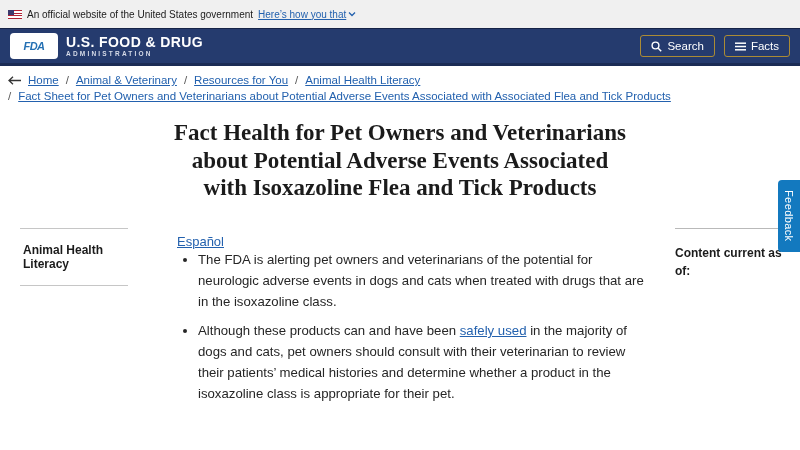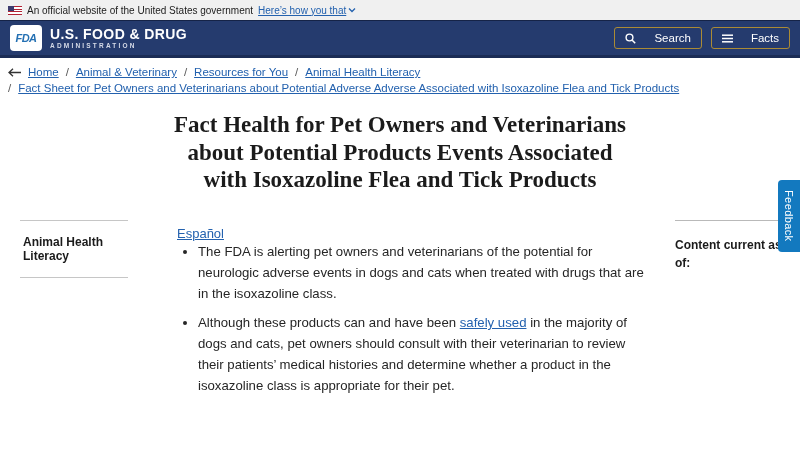--- a/index.html
+++ b/index.html
@@ -4,45 +4,45 @@
 <style>
   * { box-sizing: border-box; }
   html,body { margin:0; padding:0; }
   body {
     width:800px; height:450px; overflow:hidden; position:relative;
     background:#ffffff; font-family:"Liberation Sans", sans-serif; color:#1b1b1b;
   }
 
   
   .gov-banner {
-    height:20px; background:#f0f0f0; display:flex; align-items:center;
+    height:28px; background:#f0f0f0; display:flex; align-items:center;
     gap:5px; padding:0 8px; font-size:10px; color:#1b1b1b;
   }
   .flag { width:14px; height:9px; position:relative; flex:none;
     background:repeating-linear-gradient(180deg,#b22234 0 1.3px,#fff 1.3px 2.6px); }
   .flag .canton { position:absolute; left:0; top:0; width:6px; height:5px; background:#3c3b6e; }
   .gov-link { color:#2361ae; text-decoration:underline; display:inline-flex; align-items:center; gap:2px; cursor:pointer; }
 
   
   header {
     height:38px; background:#253b6e; border-top:1px solid #152347; border-bottom:3px solid #1b2c55;
     display:flex; align-items:center; padding:0 10px;
   }
   .logo {
-    width:32px; height:26px; background:#ffffff; border-radius:4px; flex:none;
+    width:48px; height:26px; background:#ffffff; border-radius:4px; flex:none;
     display:flex; align-items:center; justify-content:center;
     color:#2470b3; font-weight:bold; font-style:italic; font-size:11px; letter-spacing:-0.5px;
     cursor:pointer;
   }
   .brand { margin-left:8px; color:#ffffff; line-height:1; }
   .brand-1 { font-size:14px; font-weight:bold; letter-spacing:0.4px; }
   .brand-2 { font-size:6.5px; letter-spacing:2.2px; color:#d6dbe8; margin-top:2px; font-weight:bold; }
   .header-actions { margin-left:auto; display:flex; gap:9px; }
   .hbtn {
-    display:flex; align-items:center; gap:18px; background:transparent;
+    display:flex; align-items:center; gap:5px; background:transparent;
     border:1px solid #ab8b35; border-radius:3px; color:#fff;
     font-size:11.5px; padding:4px 10px; font-family:inherit; cursor:pointer;
   }
   .hbtn svg { display:block; }
 
   
   .breadcrumb { padding:8px 10px 0 8px; font-size:11.5px; color:#444; }
   .breadcrumb .line { display:flex; align-items:center; gap:7px; margin-bottom:4px; white-space:nowrap; }
   .breadcrumb a { color:#2361ae; text-decoration:underline; cursor:pointer; }
   .sep { color:#555; }
@@ -137,27 +137,27 @@
       <a>Home</a>
       <span class="sep">/</span>
       <a>Animal &amp; Veterinary</a>
       <span class="sep">/</span>
       <a>Resources for You</a>
       <span class="sep">/</span>
       <a>Animal Health Literacy</a>
     </div>
     <div class="line">
       <span class="sep">/</span>
-      <a>Fact Sheet for Pet Owners and Veterinarians about Potential Adverse Adverse Associated with Isoxazoline Flea and Tick Products</a>
+      <a>Fact Sheet for Pet Owners and Veterinarians about Potential Adverse Events Associated with Associated Flea and Tick Products</a>
     </div>
   </nav>
 
   <h1 class="page-title">
     <span>Fact Health for Pet Owners and Veterinarians</span>
-    <span>about Potential Products Events Associated</span>
+    <span>about Potential Adverse Events Associated</span>
     <span>with Isoxazoline Flea and Tick Products</span>
   </h1>
 
   <div class="columns">
 
     <aside class="col-left">
       <div class="left-box">Animal Health Literacy</div>
     </aside>
 
     <main class="col-main">

